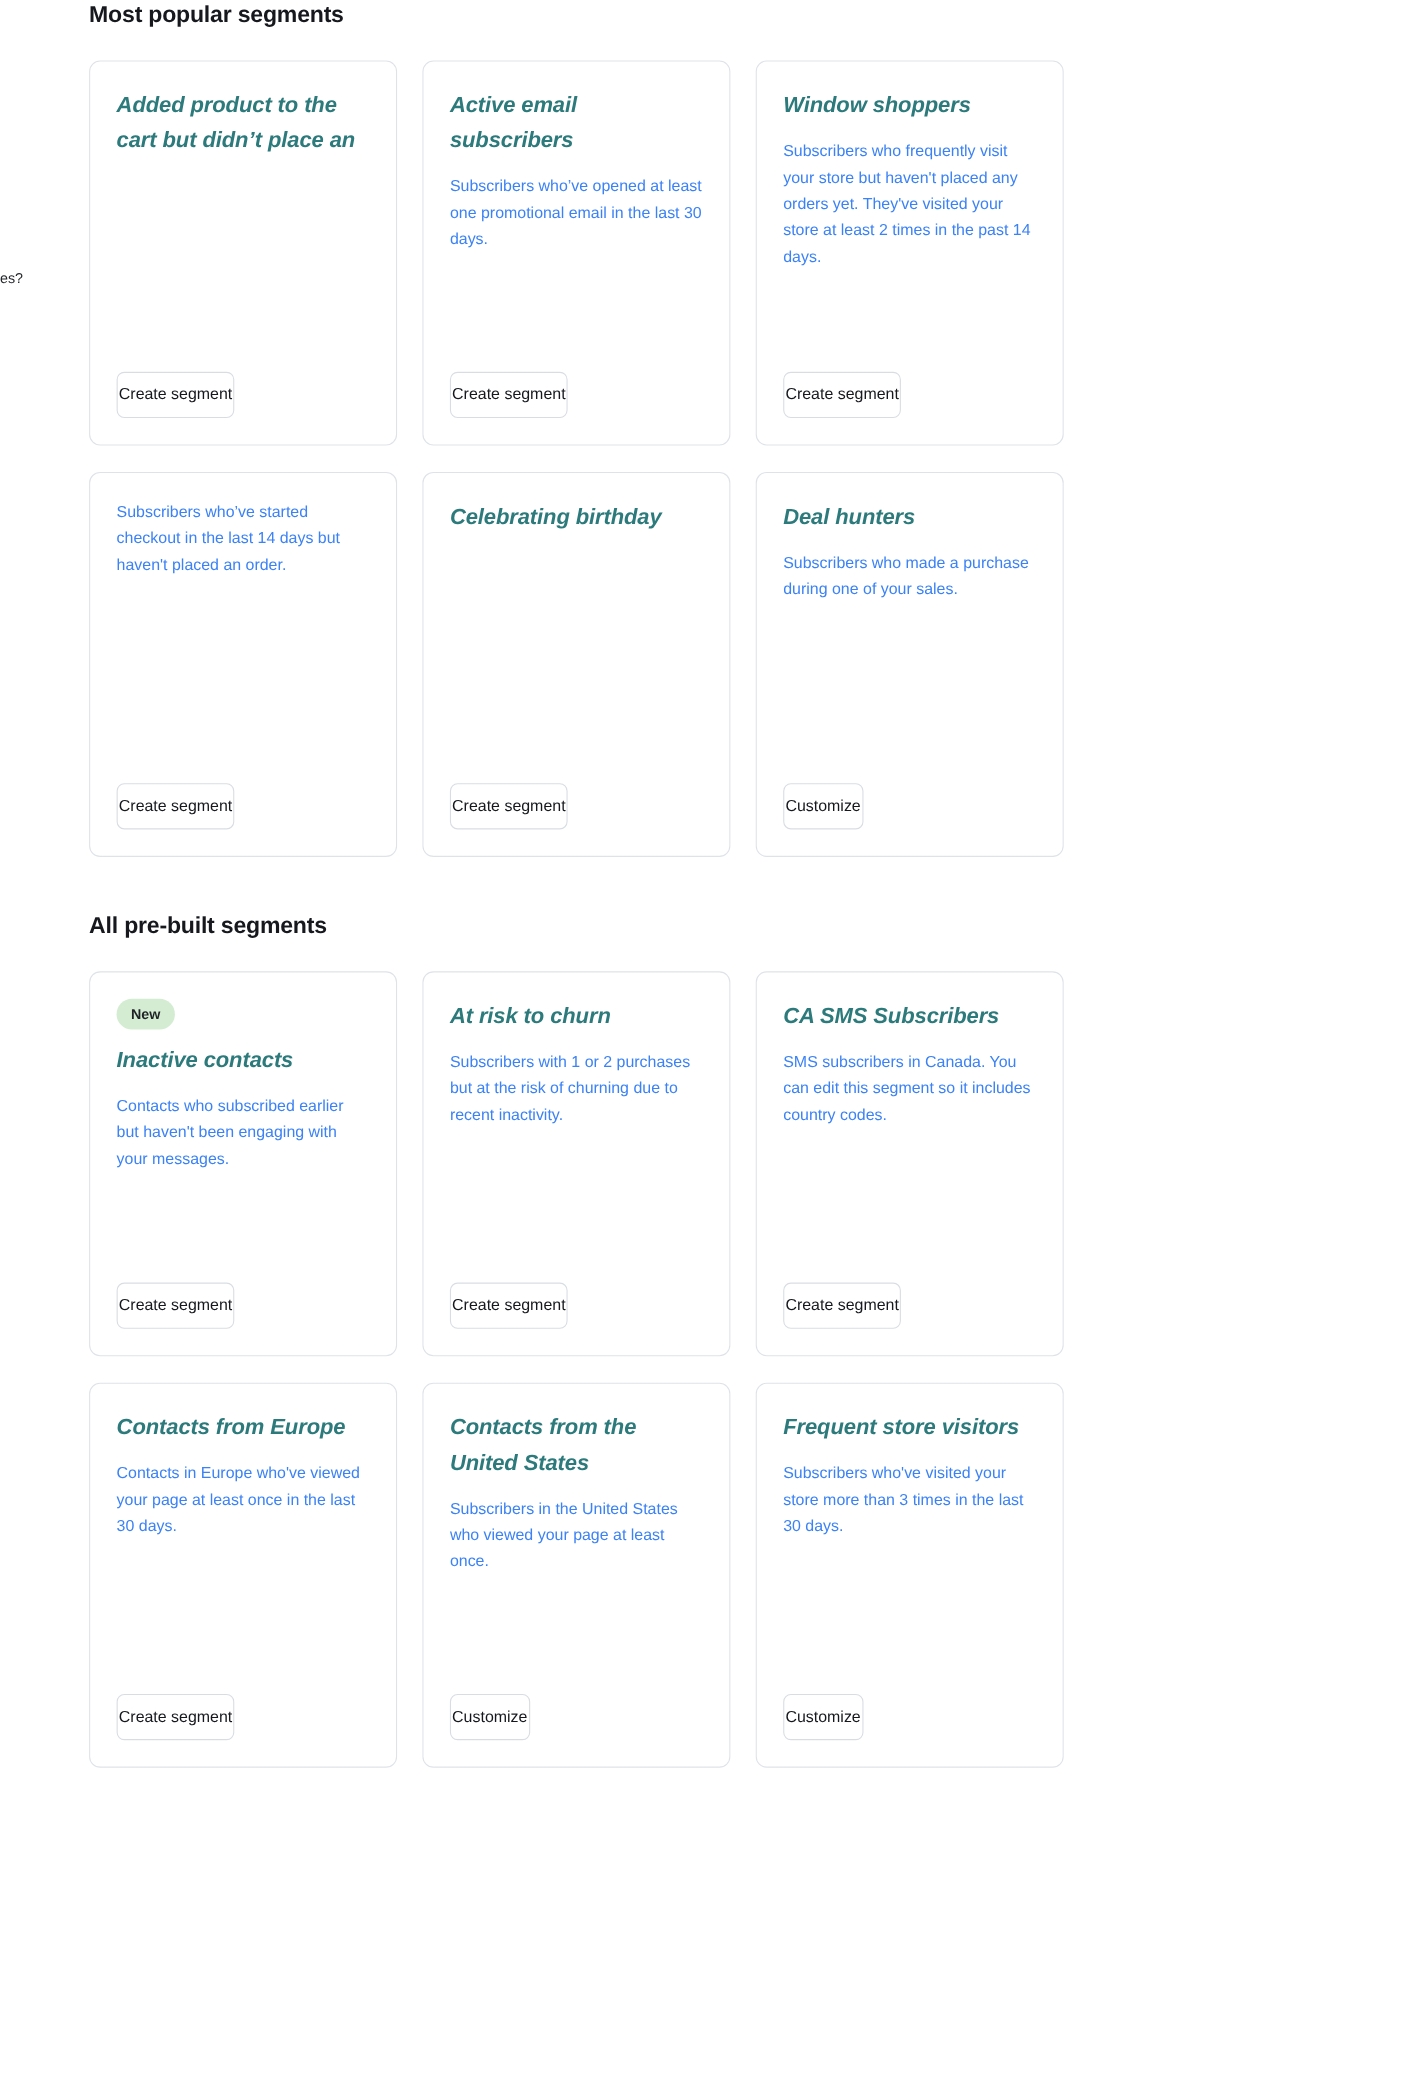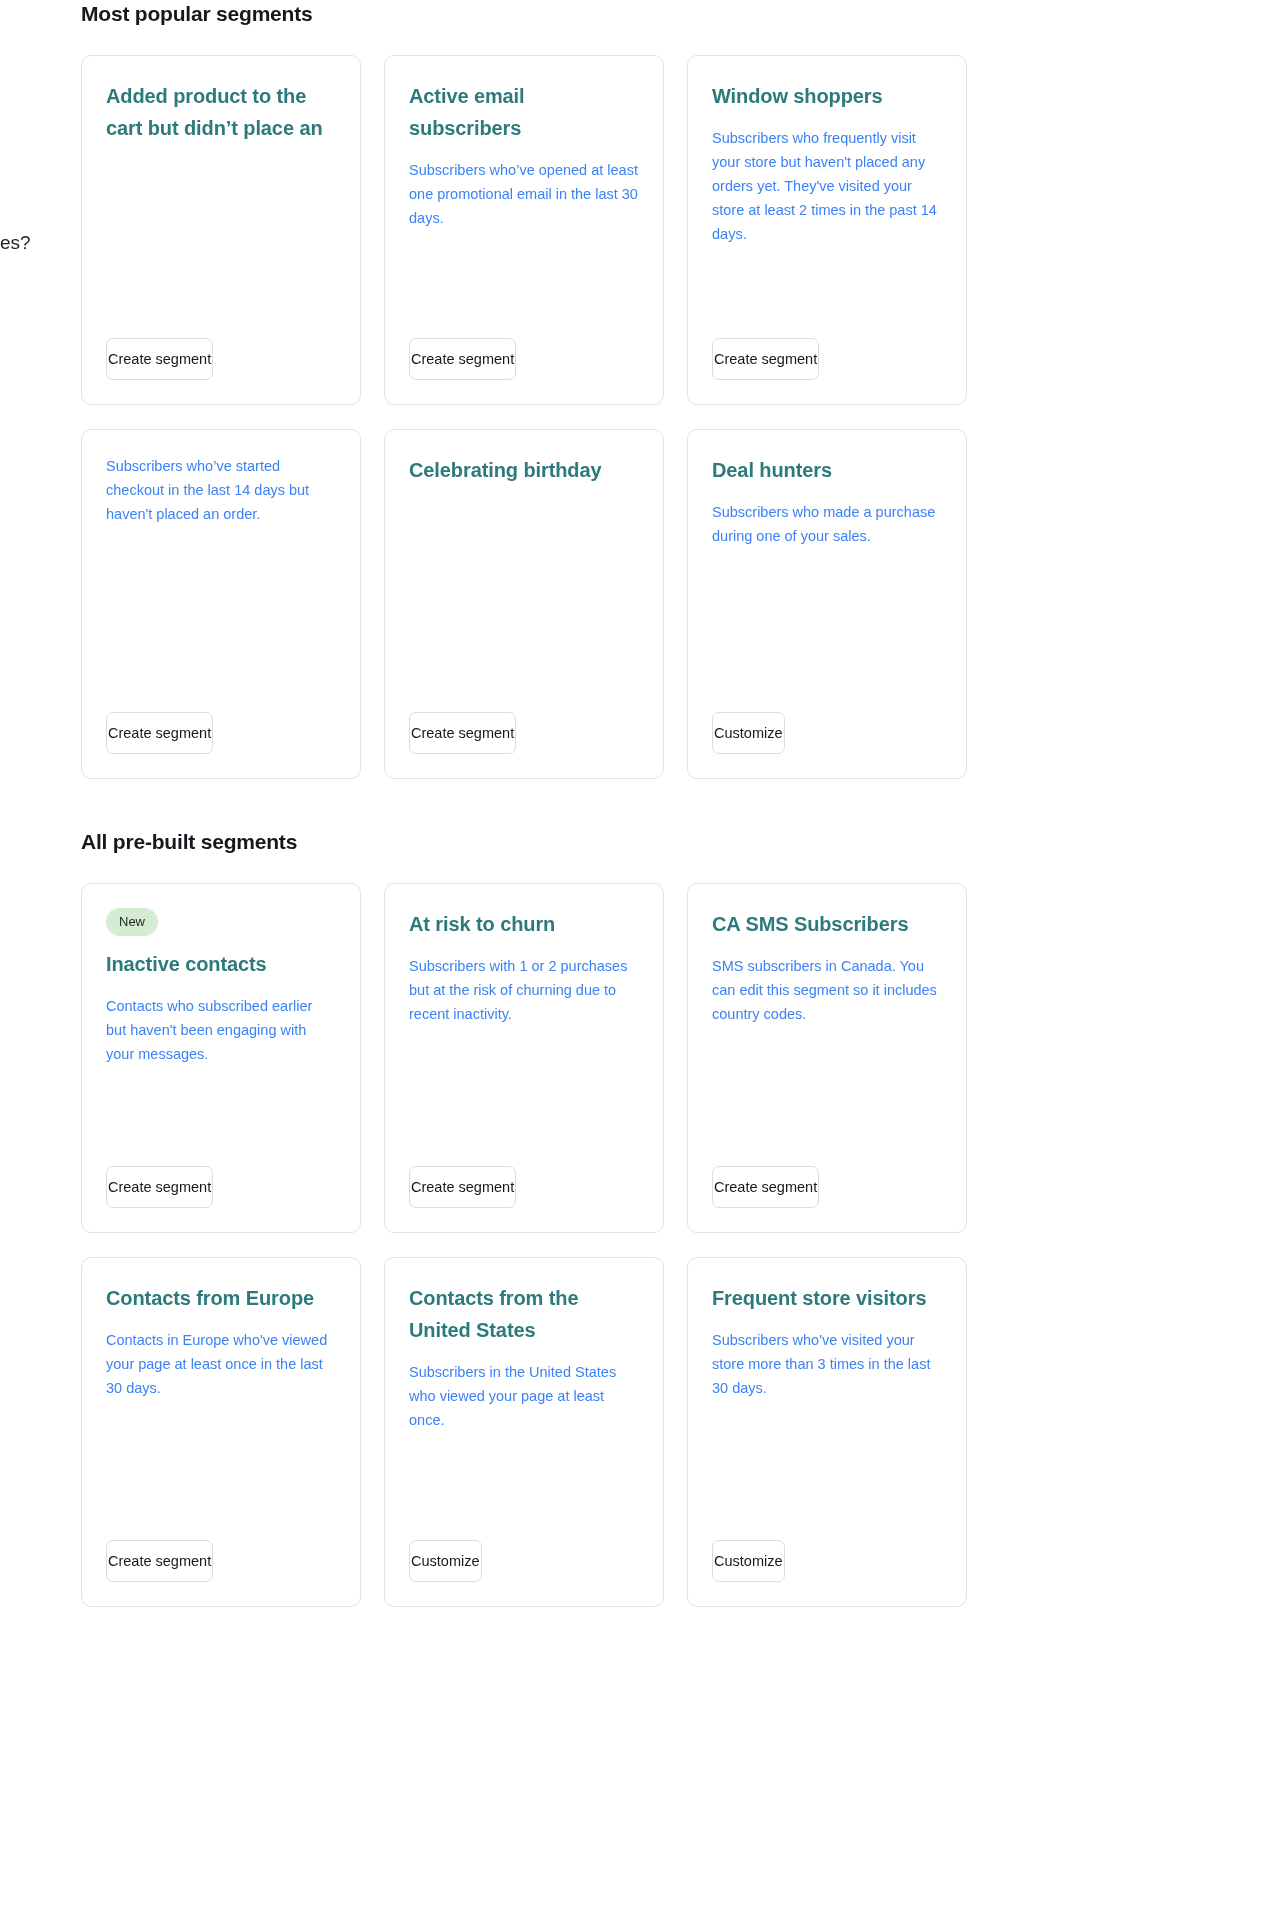--- a/index.html
+++ b/index.html
@@ -16,22 +16,22 @@
     position: relative;
     width: 1287px;
     height: 1908px;
     background: #ffffff;
   }
 
   
   .edge-fragment {
     position: absolute;
     left: 0px;
-    top: 233px;
-    font-size: 19px;
+    top: 243px;
+    font-size: 13px;
     line-height: 20px;
     color: #1f2226;
     white-space: nowrap;
   }
 
   .content {
     position: absolute;
     left: 81px;
     top: 0px;
     width: 888px;
@@ -68,33 +68,34 @@
     flex-direction: column;
   }
 
   .badge {
     display: inline-block;
     align-self: flex-start;
     background: #d4edd2;
     color: #1f2226;
     font-size: 13px;
     line-height: 16px;
-    font-weight: 400;
+    font-weight: 700;
     border-radius: 20px;
     padding: 6px 13px;
     margin-bottom: 12px;
   }
 
   .card-title {
     font-size: 20px;
     font-weight: 700;
     letter-spacing: -0.1px;
     line-height: 32px;
     color: #2c7a7b;
     margin-bottom: 14px;
+    font-style: italic;
   }
 
   .card-desc {
     font-size: 14.5px;
     line-height: 24px;
     color: #3b82f6;
     flex: 1 1 auto;
   }
 
   .card-btn {

